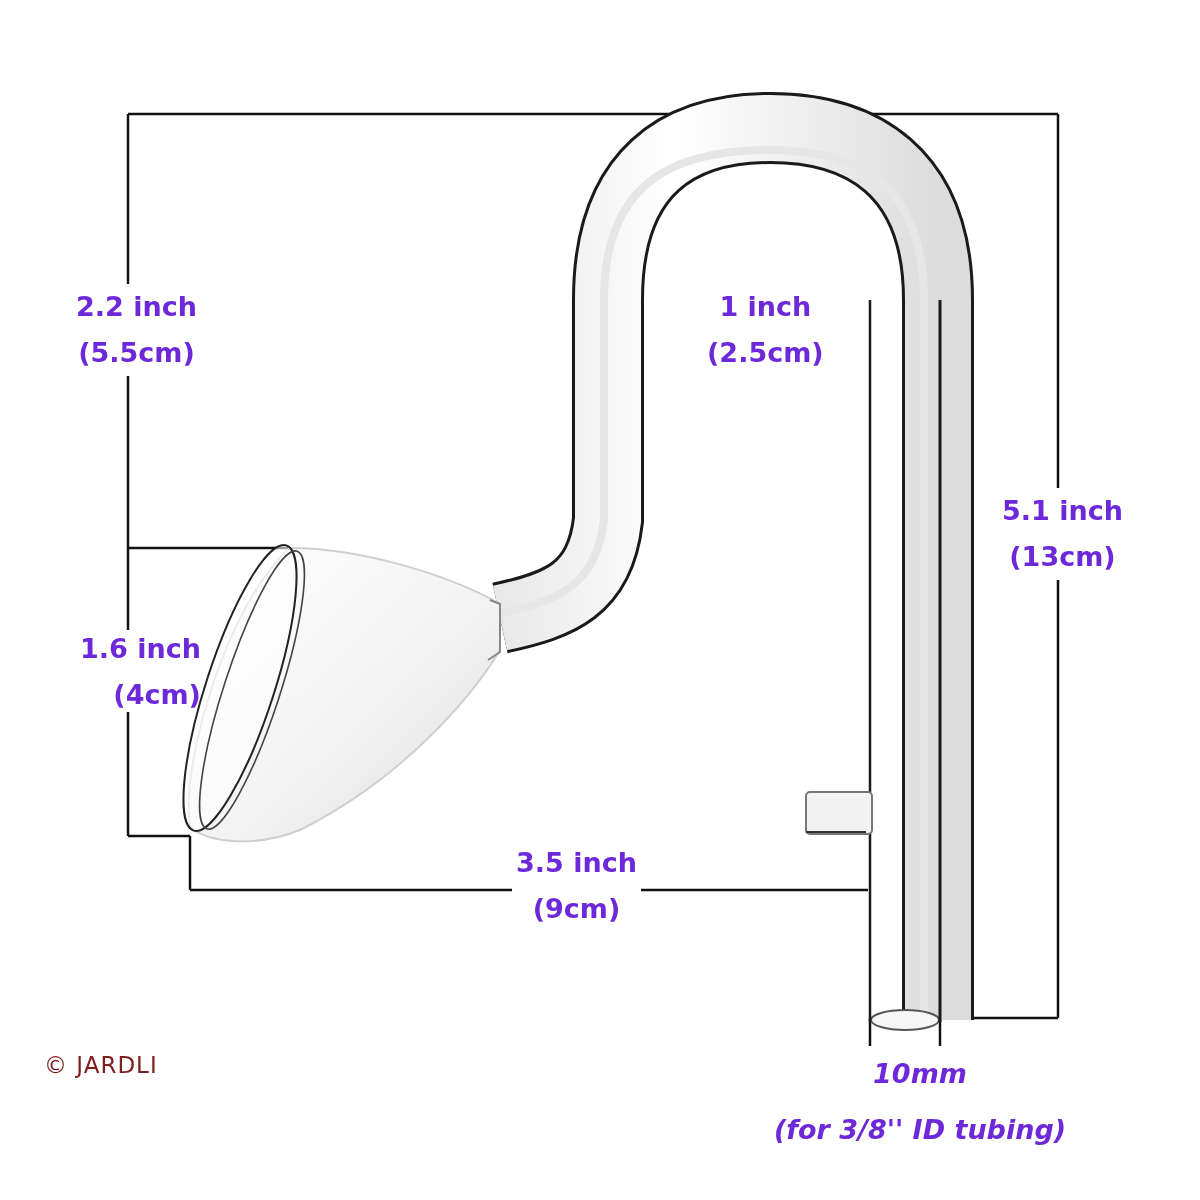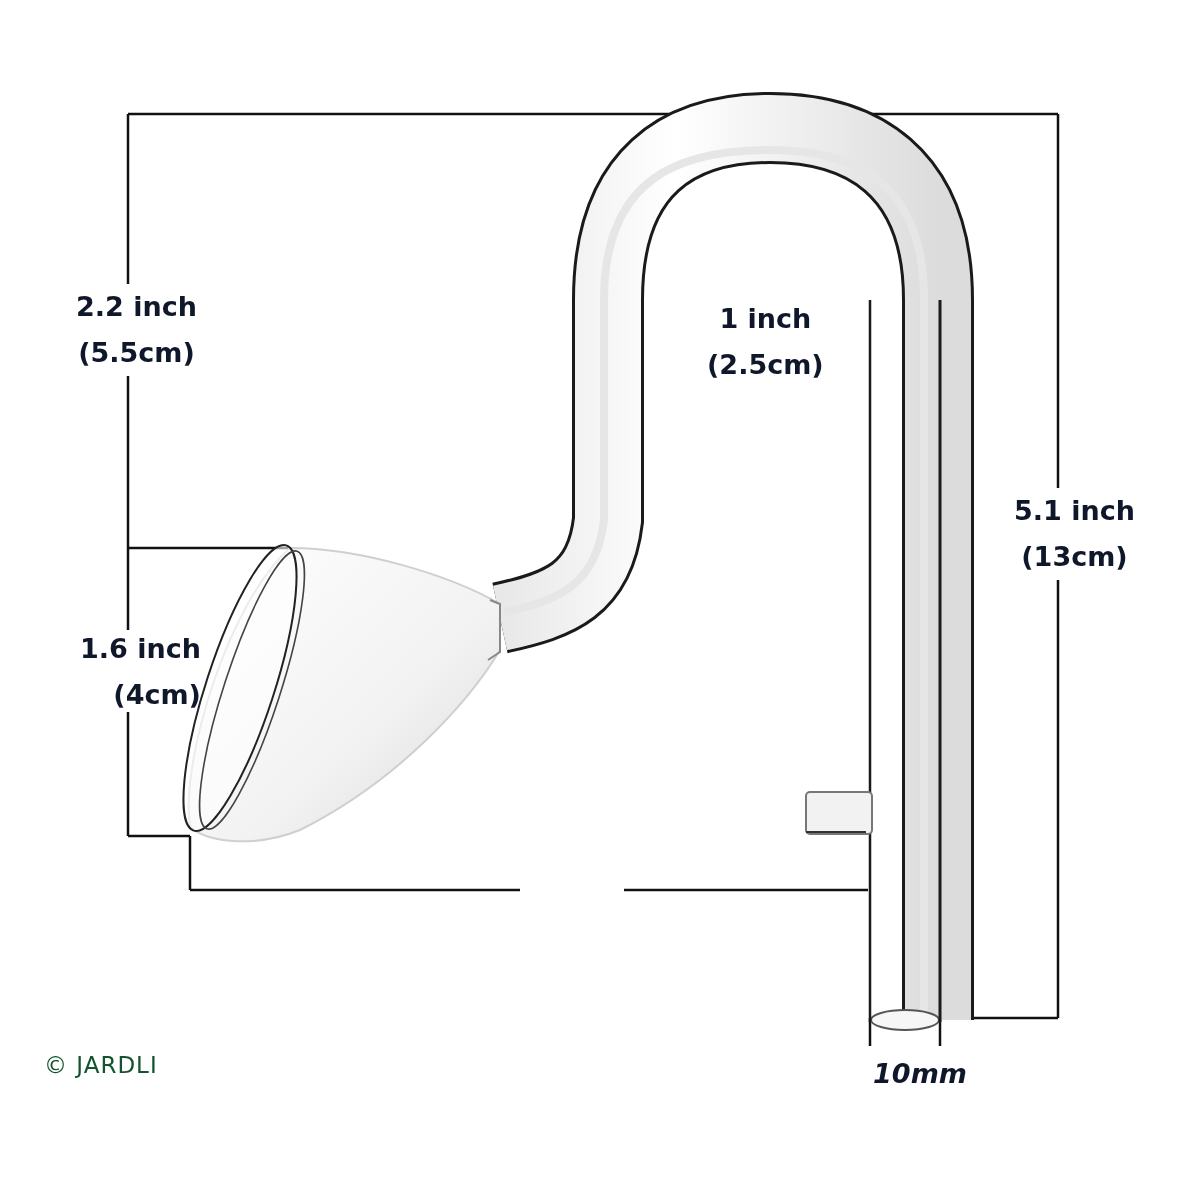--- a/index.html
+++ b/index.html
@@ -4,33 +4,33 @@
   <style>
     html, body { margin: 0; padding: 0; background: #ffffff; }
     body { width: 1200px; height: 1200px; position: relative; overflow: hidden; font-family: "DejaVu Sans", sans-serif; }
     #stage { position: absolute; left: 0; top: 0; width: 1200px; height: 1200px; }
     .label {
       position: absolute;
       font-family: "DejaVu Sans", sans-serif;
       font-weight: bold;
       font-size: 27px;
       line-height: 46px;
-      color: #0f172a;
+      color: #6d28d9;
       text-align: center;
       white-space: nowrap;
       background: #ffffff;
       padding: 0 4px;
     }
     .label span { display: block; }
     .copyright {
       position: absolute;
       left: 44px; top: 1052px;
       font-family: "DejaVu Sans", sans-serif;
       font-size: 23px;
-      color: #14532d;
+      color: #7f1d1d;
       letter-spacing: 1px;
       white-space: nowrap;
     }
   </style>
 </head>
 <body>
 
 <div id="stage">
   <svg width="1200" height="1200" viewBox="0 0 1200 1200">
     <defs>
@@ -97,34 +97,39 @@
         <path d="M490,600 L500,604 L500,652 L488,660" fill="none" stroke="#888888" stroke-width="2"></path>
       </g>
     </g>
   </svg>
 
   <div class="label" style="left:72px; top:284px;">
     <span>2.2 inch</span>
     <span>(5.5cm)</span>
   </div>
 
-  <div class="label" style="left:703px; top:296px; background:transparent;">
+  <div class="label" style="left:703px; top:284px; background:transparent;">
     <span>1 inch</span>
     <span>(2.5cm)</span>
   </div>
 
-  <div class="label" style="left:998px; top:488px;margin-left:12px;">
+  <div class="label" style="left:998px; top:488px;">
     <span>5.1 inch</span>
     <span>(13cm)</span>
   </div>
 
   <div class="label" style="left:76px; top:626px; background:transparent;text-align:right;">
     <span>1.6 inch</span>
     <span>(4cm)</span>
   </div>
 
+  <div class="label" style="left:512px; top:840px;">
+    <span>3.5 inch</span>
+    <span>(9cm)</span>
+  </div>
 
   <div class="label" style="left:766px; top:1046px; line-height:56px; width:300px;font-style:italic;">
     <span>10mm</span>
+    <span>(for 3/8'' ID tubing)</span>
   </div>
 
   <div class="copyright">© JARDLI</div>
 </div>
 
 </body></html>

